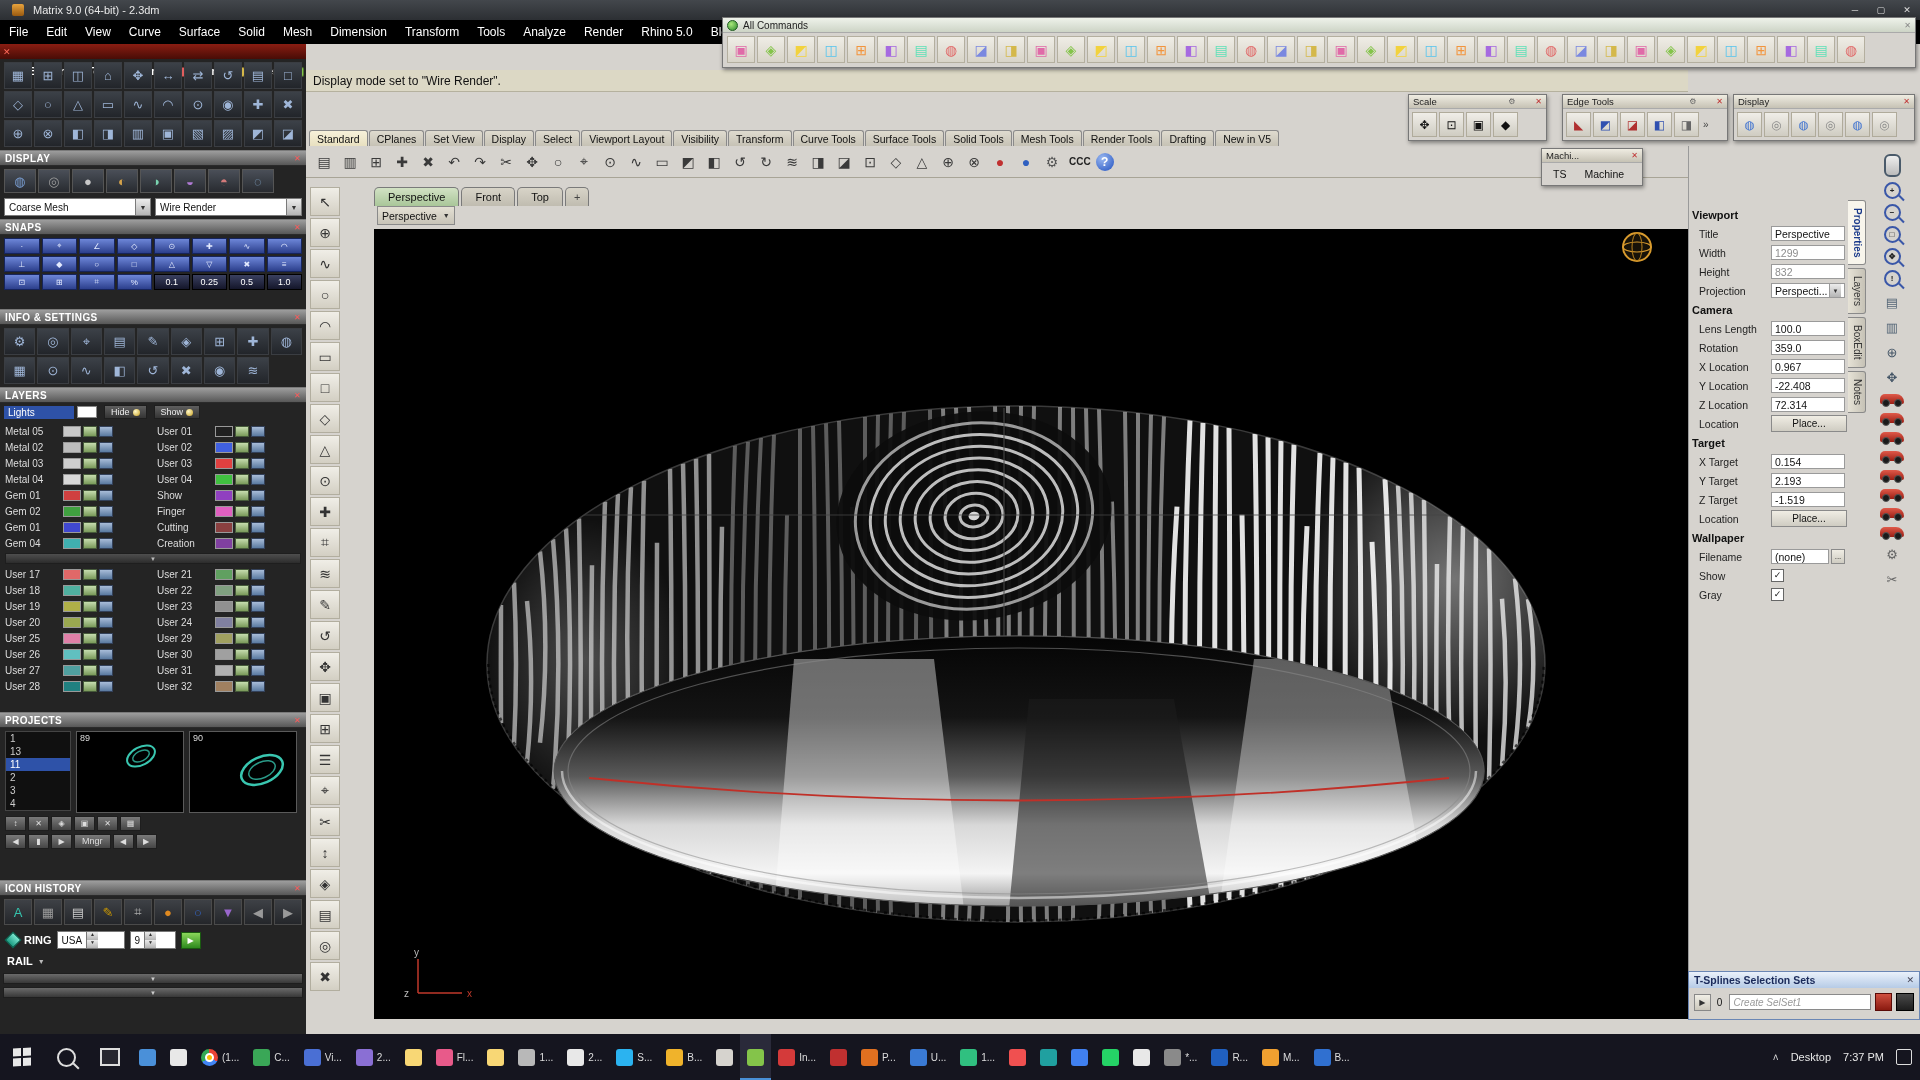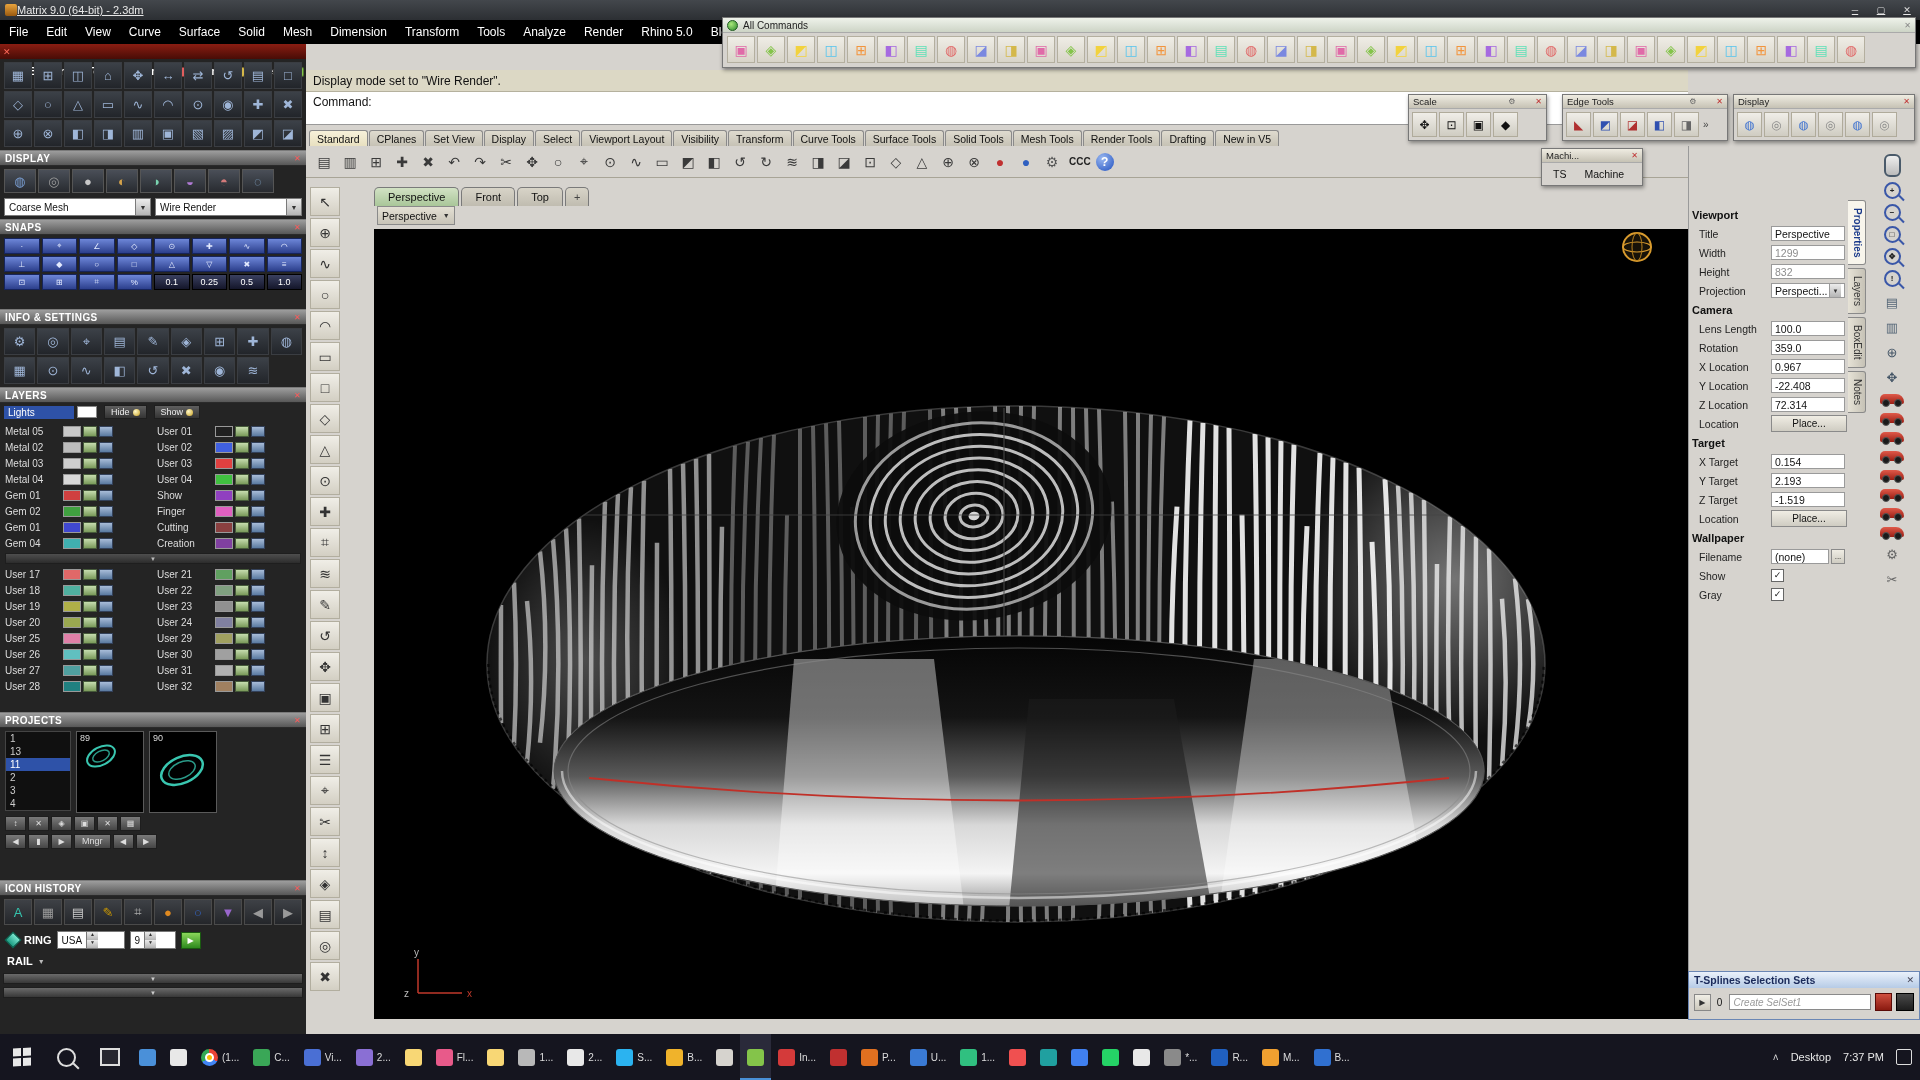--- a/index.html
+++ b/index.html
@@ -2,21 +2,21 @@
 <html><head>
 <meta charset="utf-8">
 <style>
   html,body{margin:0;padding:0;background:#333;}
   #app{position:relative;width:1920px;height:1080px;background:#d6d3ce;overflow:hidden;
        font-family:"Liberation Sans",sans-serif;font-size:11px;color:#111;cursor:default;}
   .abs{position:absolute;}
 
   
   .titlebar{left:0;top:0;width:1920px;height:20px;background:linear-gradient(#43474c,#2c2f33);
-            display:flex;align-items:center;gap:0;padding-left:5px;box-sizing:border-box;color:#e8e8e8;text-decoration:underline;}
+            display:flex;align-items:center;gap:9px;padding-left:12px;box-sizing:border-box;color:#e8e8e8;}
   .appicon{width:12px;height:12px;background:linear-gradient(#e8a33d,#9a5a10);border-radius:2px;}
   .titlebar .title{font-size:11px;}
   .winbtns{margin-left:auto;display:flex;height:100%;}
   .wbtn{width:26px;display:flex;align-items:center;justify-content:center;color:#ddd;font-size:9px;}
   .menubar{left:0;top:20px;width:1920px;height:24px;background:#000;display:flex;align-items:center;}
   .menu-item{padding:0 9px;line-height:24px;color:#fff;font-size:12px;}
 
   
   .allcmd{left:722px;top:17px;width:1192px;height:49px;background:#d6d3ce;border:1px solid #777;
           box-shadow:1px 2px 4px rgba(0,0,0,.45);z-index:9;}
@@ -98,21 +98,21 @@
   .lname{width:56px;color:#ddd;font-size:10px;white-space:nowrap;}
   .lchip{width:16px;height:9px;border:1px solid #999;}
   .lm1{width:12px;height:9px;border:1px solid #465a3a;background:linear-gradient(#c6dcae,#7a9a5a);}
   .lm2{width:12px;height:9px;border:1px solid #33415a;background:linear-gradient(#a8bcd8,#5a7aa0);}
   .ldivider{grid-column:1/3;height:9px;margin:2px 0;border:1px solid #1e1e1e;color:#bbb;font-size:6px;
             background:linear-gradient(#4e4e4e,#2c2c2c);display:flex;align-items:center;justify-content:center;}
   .projects-body{display:flex;gap:5px;padding:3px 5px;height:86px;box-sizing:border-box;}
   .pj-list{width:64px;background:#101010;border:1px solid #444;overflow:hidden;}
   .pj-item{height:13px;line-height:13px;padding-left:4px;color:#ccc;font-size:10px;}
   .pj-item.sel{background:#2e52a8;color:#fff;}
-  .thumb{width:66px;height:80px;background:#000;border:1px solid #5a5a5a;position:relative;}
+  .thumb{width:66px;height:80px;background:#000;border:1px solid #5a5a5a;position:relative;padding-left:40px;}
   .thumb .num{position:absolute;top:1px;left:3px;color:#ddd;font-size:9px;z-index:2;}
   .pj-controls{display:flex;align-items:center;gap:2px;padding:1px 5px;height:16px;}
   .pc-btn{min-width:15px;height:13px;border:1px solid #1e1e1e;background:linear-gradient(#7a7a7a,#454545);
           color:#ddd;font-size:8px;display:flex;align-items:center;justify-content:center;padding:0 2px;}
   .pc-mngr{font-size:9px;padding:0 7px;}
   .histrow{display:flex;gap:2px;padding:3px 4px;}
   .h-icon{width:27px;height:24px;border:1px solid #4a4a4a;background:linear-gradient(#3e4146,#24262a);
           display:flex;align-items:center;justify-content:center;font-size:13px;}
   .ringrow{display:flex;align-items:center;gap:5px;padding:4px 7px;height:24px;box-sizing:border-box;}
   .gem{width:10px;height:10px;background:linear-gradient(#7ae8d0,#1a9a80);transform:rotate(45deg);border:1px solid #0a6a56;}
@@ -359,23 +359,20 @@
       <span class="fp-x" style="margin-left:auto">✕</span>
     </div>
     <div class="fp-body">
       <span class="mch-tab">TS</span>
       <span class="mch-tab">Machine</span>
     </div>
   </div>
 
   <div class="abs cmd-msg">
     <span>Display mode set to "Wire Render".</span>
-  </div>
-  <div class="abs cmd-line">
-    <span>Command:</span>
   </div>
   <div class="abs ribbonrow" id="ribbon-tabs">
       <span class="rtab sel">Standard</span>
       <span class="rtab">CPlanes</span>
       <span class="rtab">Set View</span>
       <span class="rtab">Display</span>
       <span class="rtab">Select</span>
       <span class="rtab">Viewport Layout</span>
       <span class="rtab">Visibility</span>
       <span class="rtab">Transform</span>

